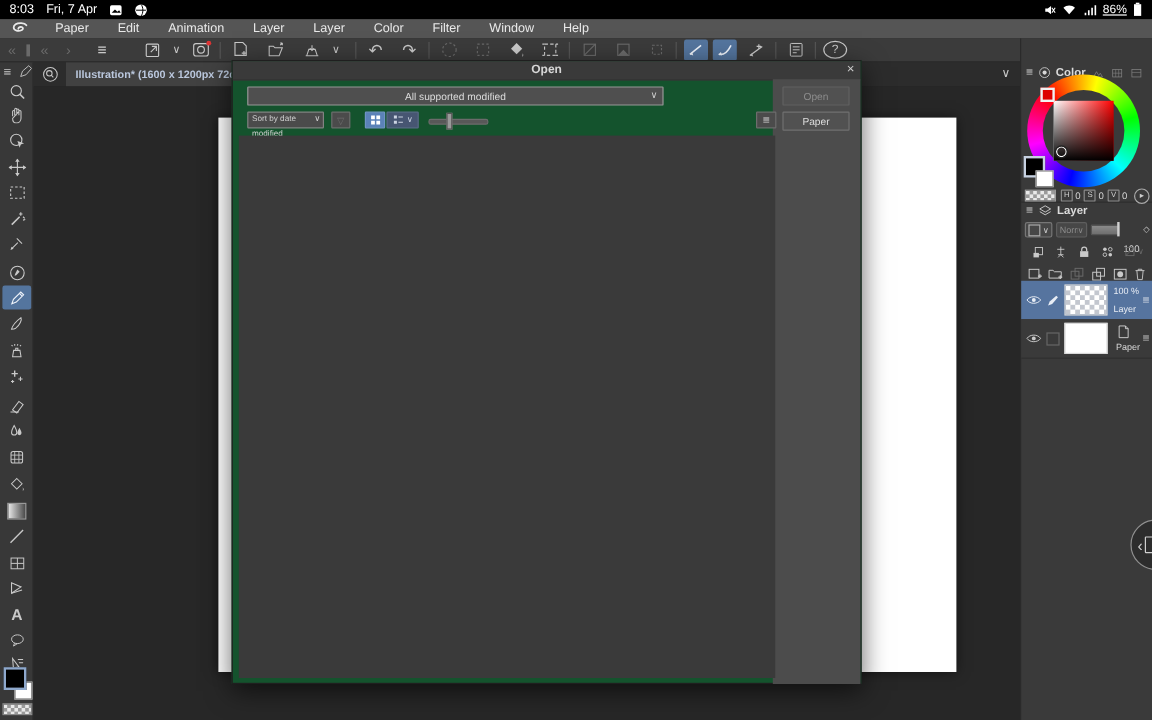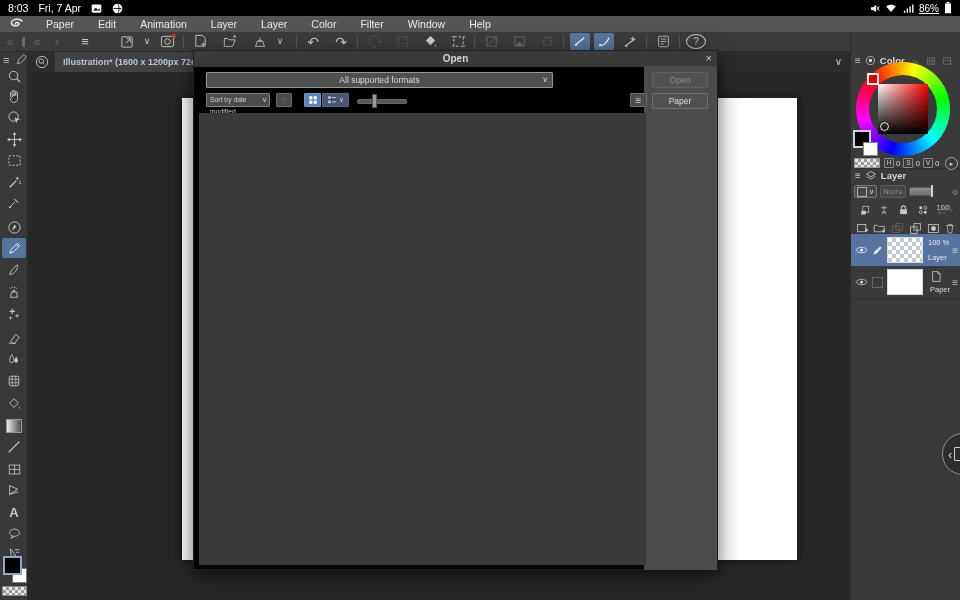--- a/index.html
+++ b/index.html
@@ -32,21 +32,21 @@
            max-width:280px;}
   #doc-tab span{color:#bac7dd;font-size:9px;font-weight:bold;white-space:nowrap;overflow:hidden;}
   
   #toolpanel{left:0;top:52px;width:28px;height:548px;background:#383838;border-right:1px solid #2a2a2a;box-sizing:border-box;}
   .tool{position:absolute;left:2px;width:24px;height:20px;display:flex;align-items:center;justify-content:center;}
   .tool.sel{background:#54759e;border-radius:2px;}
   
   #workspace{left:28px;top:72px;width:822px;height:528px;background:#272727;}
   #canvas{left:182px;top:98px;width:615px;height:462px;background:#fff;box-shadow:0 0 10px rgba(0,0,0,.55);}
   
-  #dialog{left:193px;top:50px;width:525px;height:520px;background:#000000;border:1px solid #1f1f1f;
+  #dialog{left:193px;top:50px;width:525px;height:520px;background:#14532d;border:1px solid #1f1f1f;
           box-shadow:0 6px 20px rgba(0,0,0,.6);box-sizing:border-box;z-index:10;}
   #dlg-title{position:absolute;left:0;top:0;width:100%;height:15px;background:#3a3a3a;
              border-bottom:1px solid #333;text-align:center;color:#d6d6d6;font-size:10px;font-weight:bold;line-height:15px;}
   #dlg-close{position:absolute;right:5px;top:0;color:#cfcfcf;font-size:11px;line-height:15px;}
   #dlg-right{position:absolute;right:0;top:15px;width:73px;height:504px;background:#4c4c4c;}
   .dbtn{position:absolute;width:56px;height:16px;background:#515151;border:1px solid #707070;
         font-size:8.5px;text-align:center;line-height:15px;color:#dedede;box-sizing:border-box;border-radius:1px;}
   .dbtn.disabled{color:#8c8c8c;border-color:#616161;}
   #fmt-dd{position:absolute;left:12px;top:21px;width:347px;height:16px;background:#4f4f4f;border:1px solid #979797;
           box-sizing:border-box;color:#dcdcdc;font-size:8.5px;text-align:center;line-height:14px;border-radius:1px;}
@@ -454,21 +454,21 @@
 
 <div class="abs" id="dialog">
   <div id="dlg-title">Open</div>
   <span id="dlg-close">×</span>
 
   <div id="dlg-right"></div>
   <span class="dbtn disabled" style="right:9px;top:21px;">Open</span>
   <span class="dbtn" style="right:9px;top:42px;">Paper</span>
 
   <div id="fmt-dd">
-    <span>All supported formats</span>
+    <span>All supported modified</span>
     <span class="chev">∨</span>
   </div>
 
   <div id="sort-dd">
     <span>Sort by date modified</span>
     <span class="chev">∨</span>
   </div>
   <span class="mini-btn dim" style="left:82px;top:42px;width:16px;font-size:8px;">▽</span>
 
   <span class="mini-btn" style="left:110px;top:42px;width:17px;background:#5b82b8;border-color:#6f93c4;">

